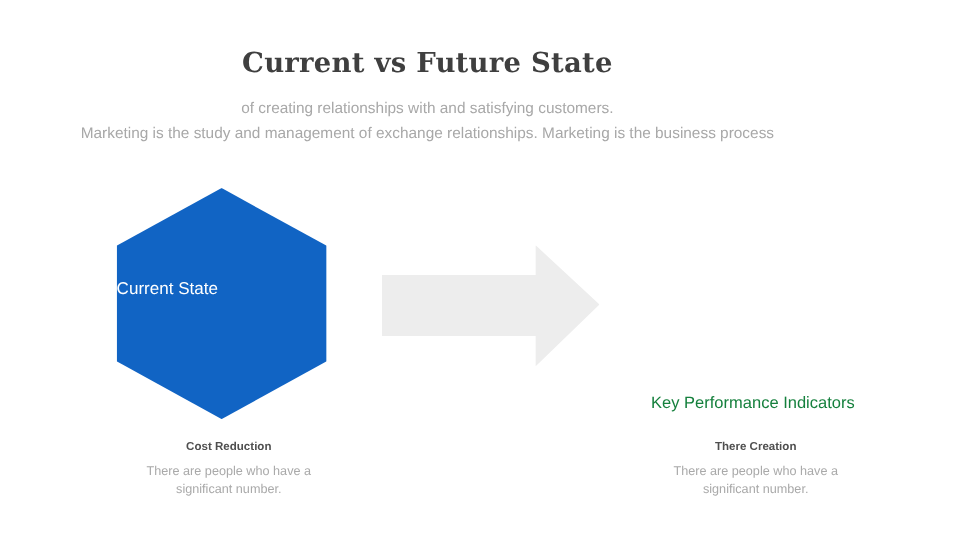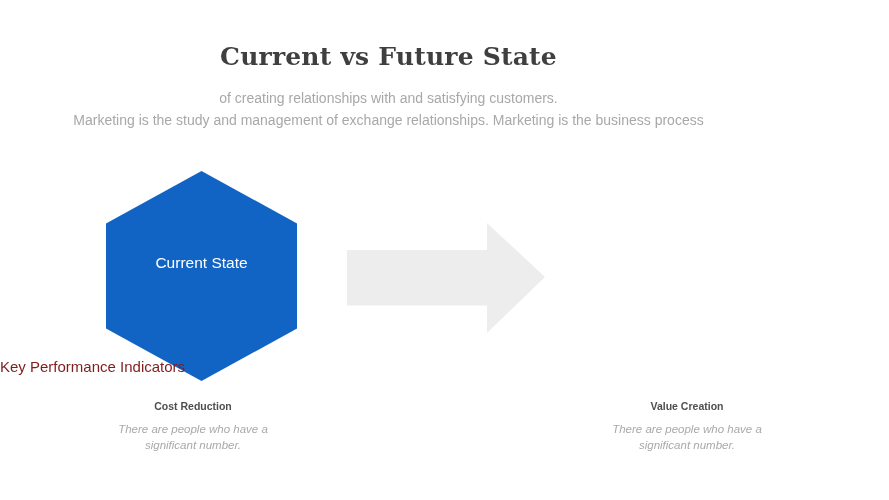--- a/index.html
+++ b/index.html
@@ -32,21 +32,21 @@
     font-size: 14px;
     line-height: 22px;
     color: #A8A8A8;
   }
   .hexagon {
     position: absolute;
     top: 171px;
     width: 191px;
     height: 210px;
     clip-path: polygon(50% 0, 100% 25%, 100% 75%, 50% 100%, 0 75%, 0 25%);
-    text-align: center;
+    text-align: left;
   }
   .hex-left  { left: 106px; background: #1164C4; }
   .hex-right { left: 591px; background: #2DB6A3; }
   .hex-label {
     display: block;
     padding-top: 82px;
     color: #ffffff;
     font-size: 15.5px;
     line-height: 20px;
   }
@@ -57,45 +57,44 @@
     width: 198px;
     height: 110px;
     background: #EDEDED;
     clip-path: polygon(0 24.5%, 70.7% 24.5%, 70.7% 0, 100% 49%, 70.7% 100%, 70.7% 75%, 0 75%);
   }
   .kpi-label {
     position: absolute;
     top: 358px;
     left: 0;
     width: 100%;
-    text-align: left;
+    text-align: right;
     font-size: 15px;
-    color: #7f1d1d;
+    color: #15803d;
   }
   .kpi-block {
     position: absolute;
     top: 400px;
     width: 220px;
     text-align: center;
   }
-  .kpi-block-left  { left: 83px; }
+  .kpi-block-left  { left: 98px; }
   .kpi-block-right { left: 577px; }
   .kpi-title {
     font-size: 10.5px;
     line-height: 13px;
     font-weight: 600;
     color: #4F4F4F;
   }
   .kpi-desc {
     width: 170px;
     margin: 8px auto 0;
     font-size: 11.5px;
     line-height: 16px;
     color: #A9A9A9;
-    font-style: italic;
   }
 </style>
 </head>
 <body>
 
 <div class="slide">
 
   <div class="title">Current vs Future State</div>
 
   <div class="subtitle">
@@ -111,17 +110,17 @@
 
 
   <div class="kpi-label">Key Performance Indicators</div>
 
   <div class="kpi-block kpi-block-left">
     <div class="kpi-title">Cost Reduction</div>
     <div class="kpi-desc">There are people who have a significant number.</div>
   </div>
 
   <div class="kpi-block kpi-block-right">
-    <div class="kpi-title">Value Creation</div>
+    <div class="kpi-title">There Creation</div>
     <div class="kpi-desc">There are people who have a significant number.</div>
   </div>
 
 </div>
 
 </body></html>

